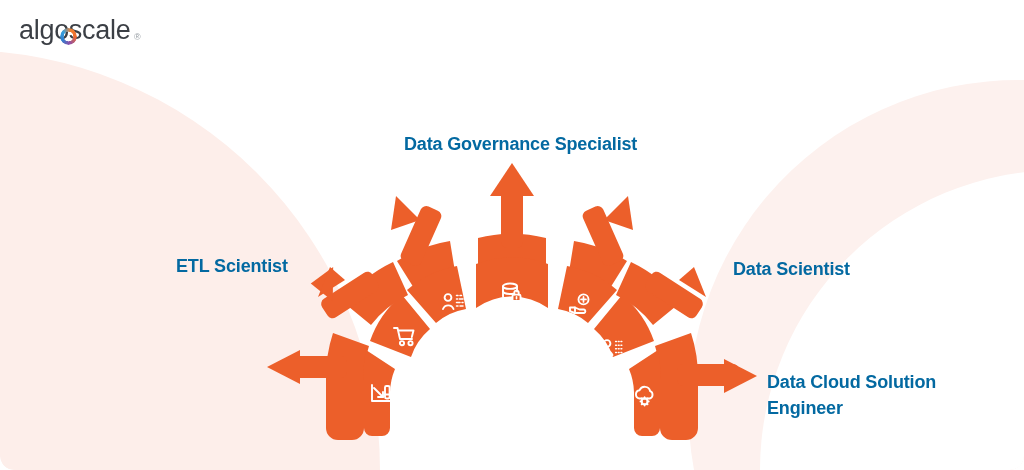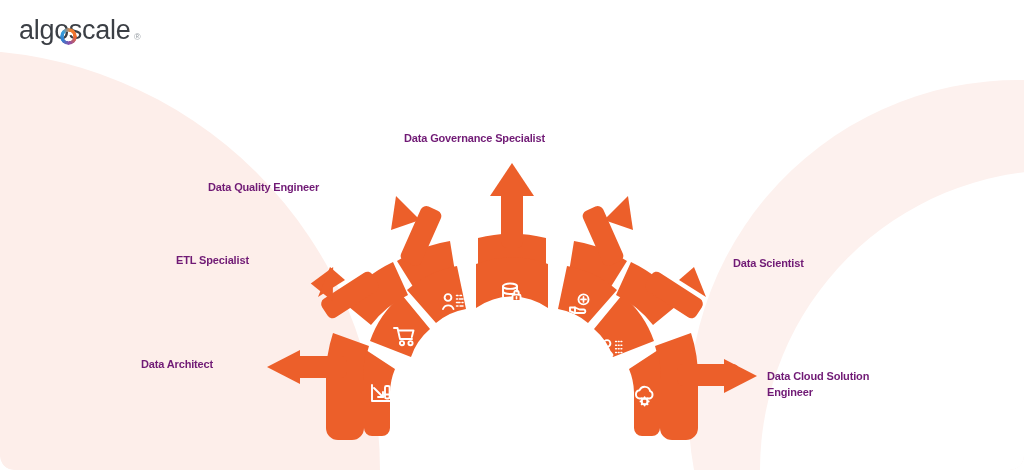--- a/index.html
+++ b/index.html
@@ -37,22 +37,22 @@
   }
   .reg{
     position:absolute;left:115px;top:15px;
     font-size:9px;color:#9aa0a6;font-family:"Liberation Sans", sans-serif;
   }
 
   .label{
     position:absolute;
     font-family:"Liberation Sans", sans-serif;
     font-weight:700;
-    font-size:11px;
-    color:#701a75;
+    font-size:18px;
+    color:#0369a1;
     letter-spacing:-0.15px;
     line-height:1.45;
     white-space:pre-line;
     z-index:5;
   }
   .lbl-gov{left:404px;top:131px;}
   .lbl-dq{left:208px;top:180px;}
   .lbl-etl{left:176px;top:253px;}
   .lbl-arch{left:141px;top:357px;}
   .lbl-dse{left:651px;top:191px;}
@@ -234,20 +234,18 @@
     </g>
   </svg>
 
   <div class="logo">
     <span class="logo-text">algoscale</span>
     <span class="logo-ring"></span>
     <span class="reg">®</span>
   </div>
 
   <div class="label lbl-gov">Data Governance Specialist</div>
-  <div class="label lbl-dq">Data Quality Engineer</div>
-  <div class="label lbl-etl">ETL Specialist</div>
-  <div class="label lbl-arch">Data Architect</div>
+  <div class="label lbl-etl">ETL Scientist</div>
   <div class="label lbl-dcs">Data Cloud Solution
 Engineer</div>
   <div class="label lbl-ds">Data Scientist</div>
 
 </div>
 
 </body></html>

